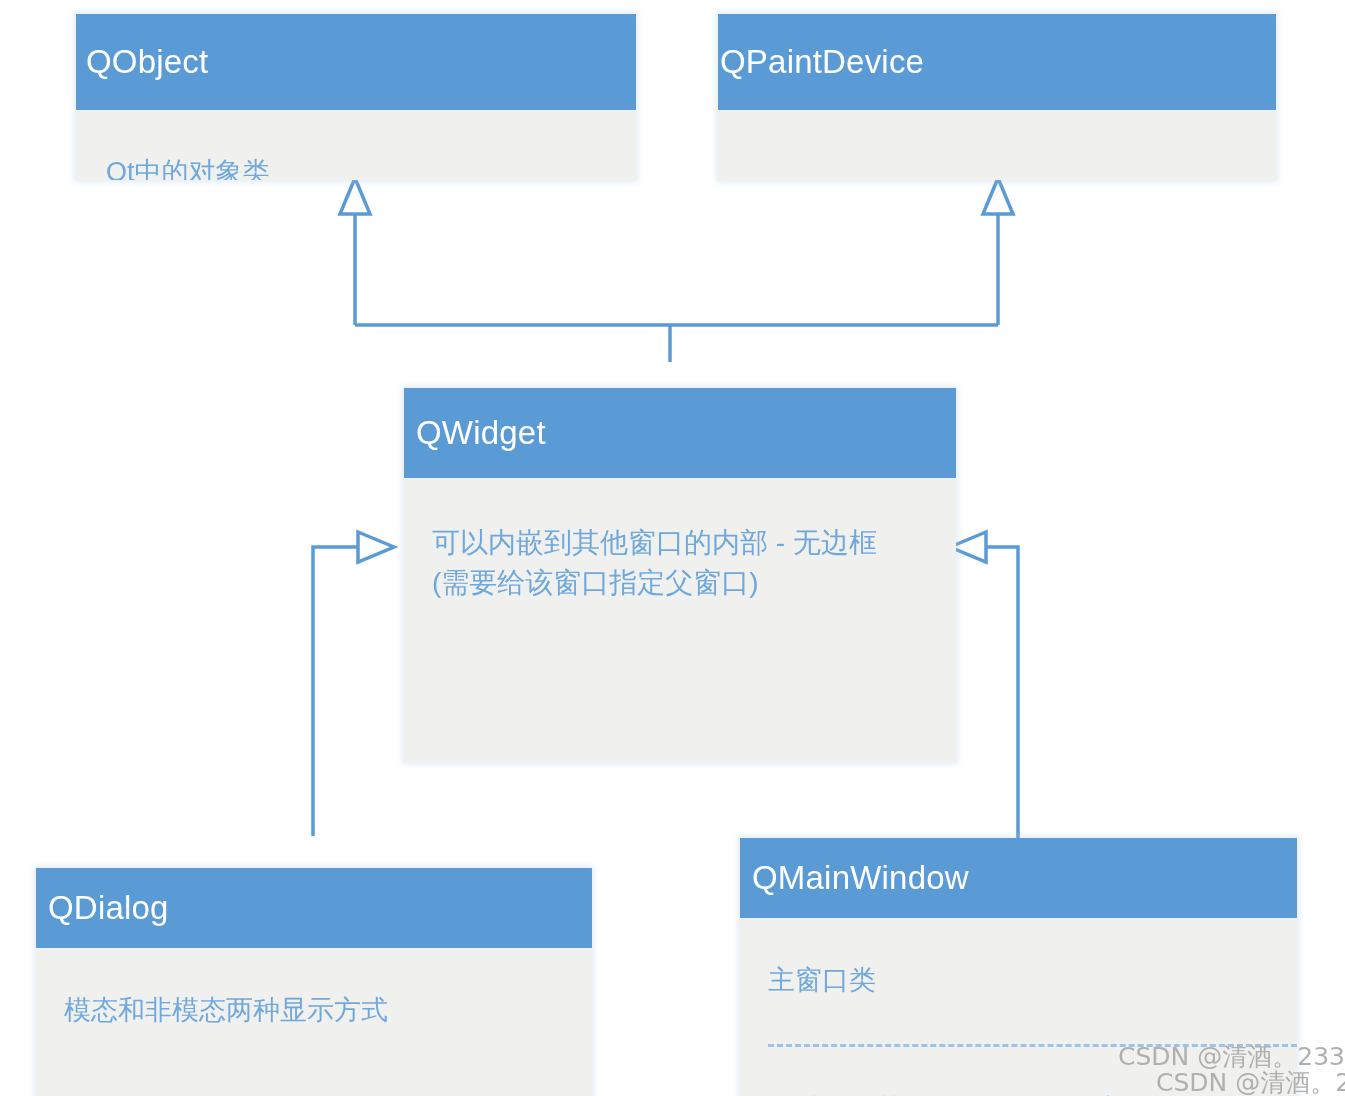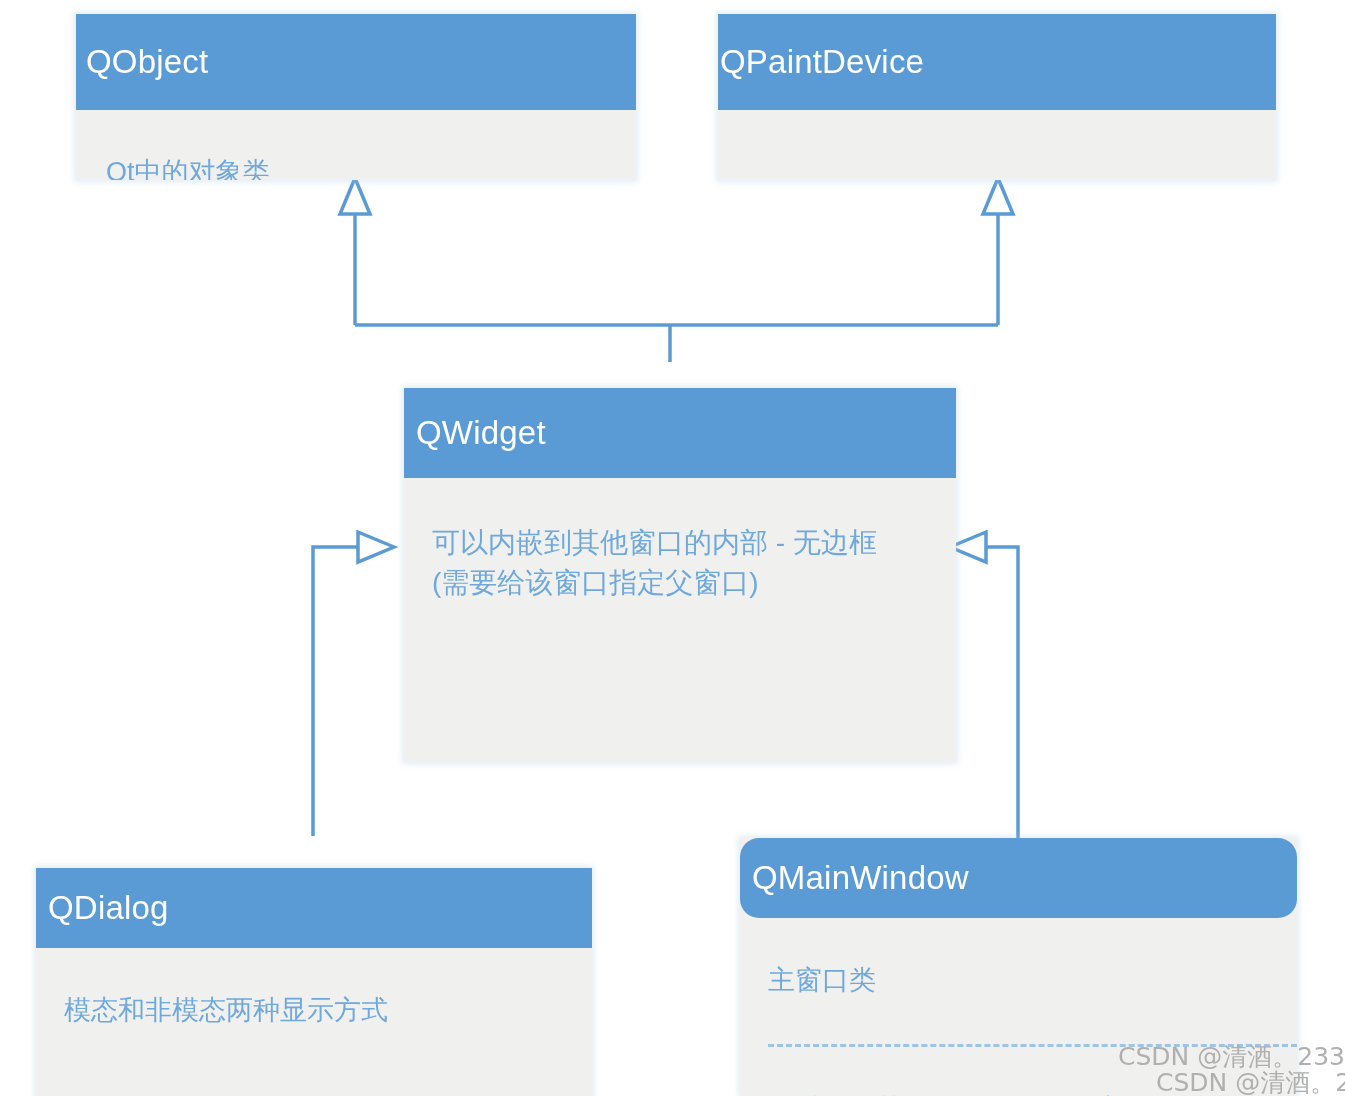--- a/index.html
+++ b/index.html
@@ -80,21 +80,21 @@
   #box-qwidget        { left: 404px; top: 362px; width: 552px; height: 374px; margin-top: 26px; }
   #box-qwidget .uml-header { height: 90px; padding-left: 12px; }
   #box-qwidget .uml-body   { padding-left: 28px; }
   #box-qwidget .uml-row    { font-size: 28px; }
 
   #box-qdialog        { left: 36px;  top: 836px; width: 556px; height: 260px; margin-top: 32px; }
   #box-qdialog .uml-header { height: 80px; padding-left: 12px; }
   #box-qdialog .uml-body   { padding-left: 28px; }
 
   #box-qmainwindow    { left: 740px; top: 838px; width: 557px; height: 258px; }
-  #box-qmainwindow .uml-header { height: 80px; padding-left: 12px; border-radius: 19px; }
+  #box-qmainwindow .uml-header { height: 80px; padding-left: 12px; }
   #box-qmainwindow .uml-body   { padding-left: 28px; }
 
   .watermark {
     position: absolute;
     color: #b0b0b0;
     font-size: 25px;
     white-space: nowrap;
     z-index: 5;
     font-family: "DejaVu Sans", sans-serif;
   }

